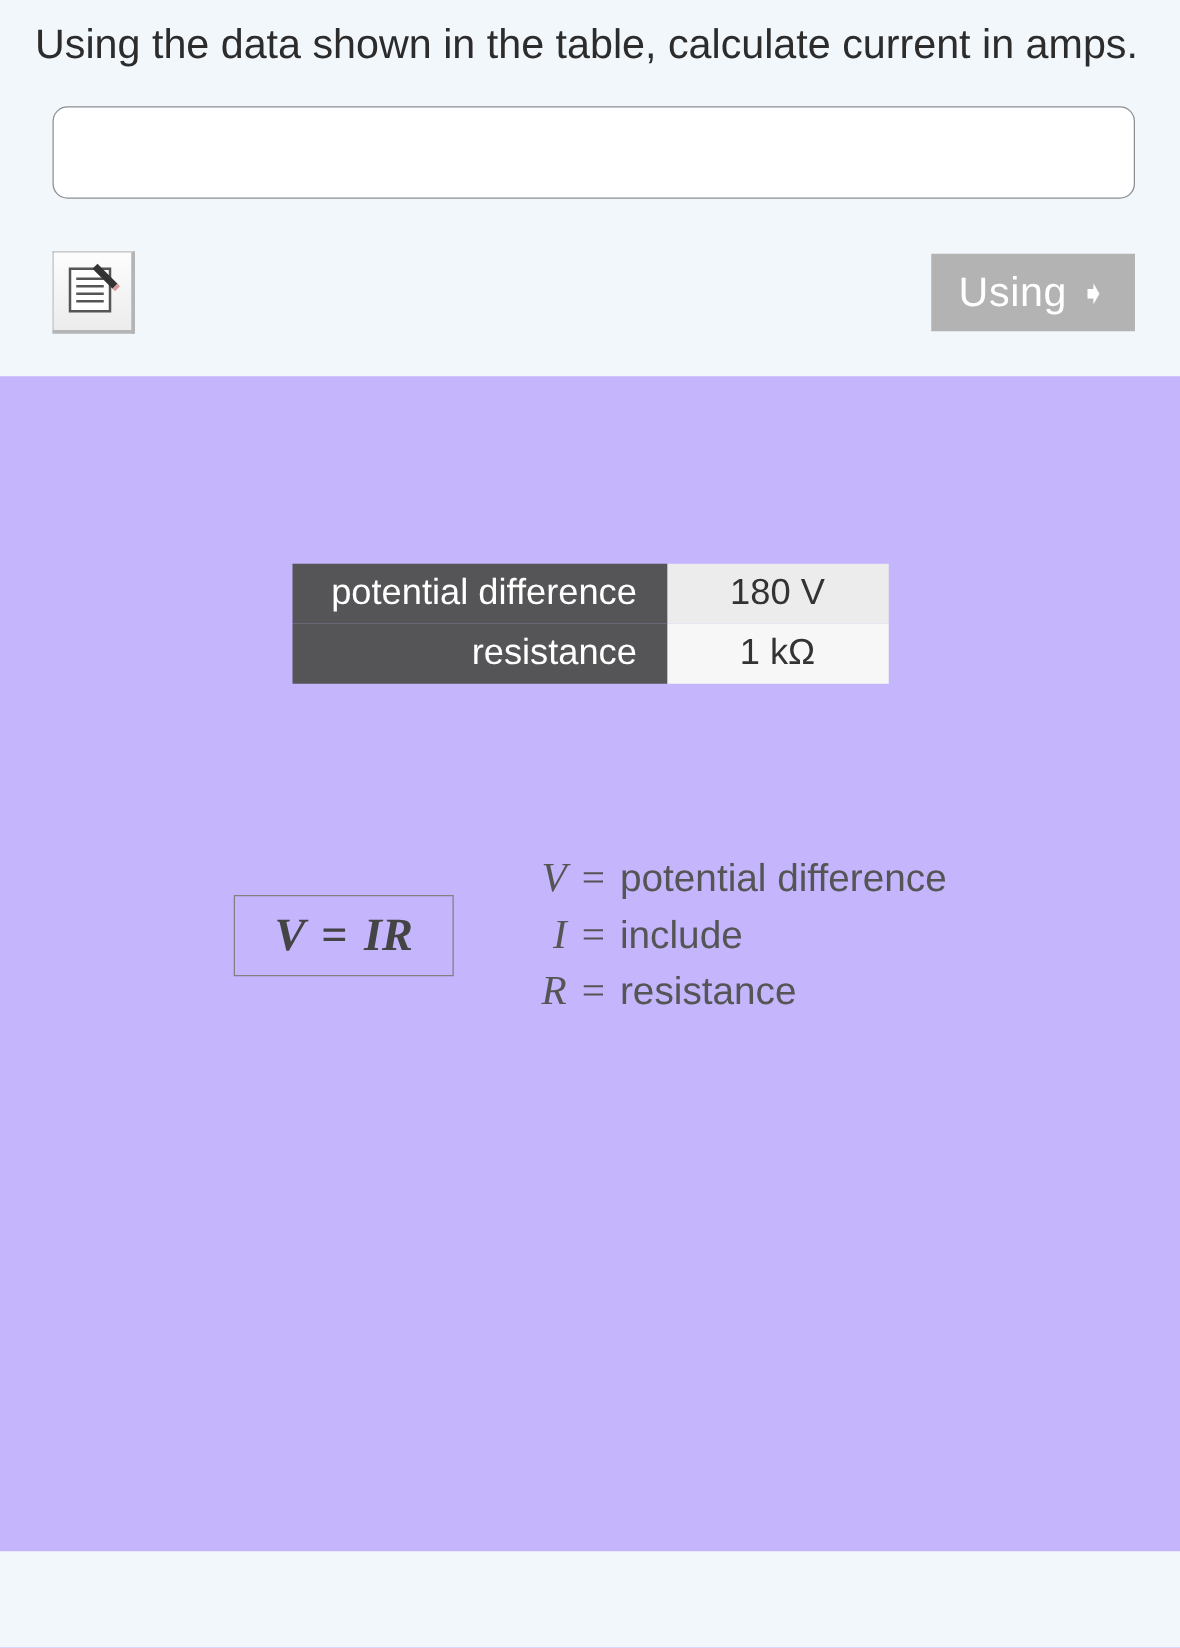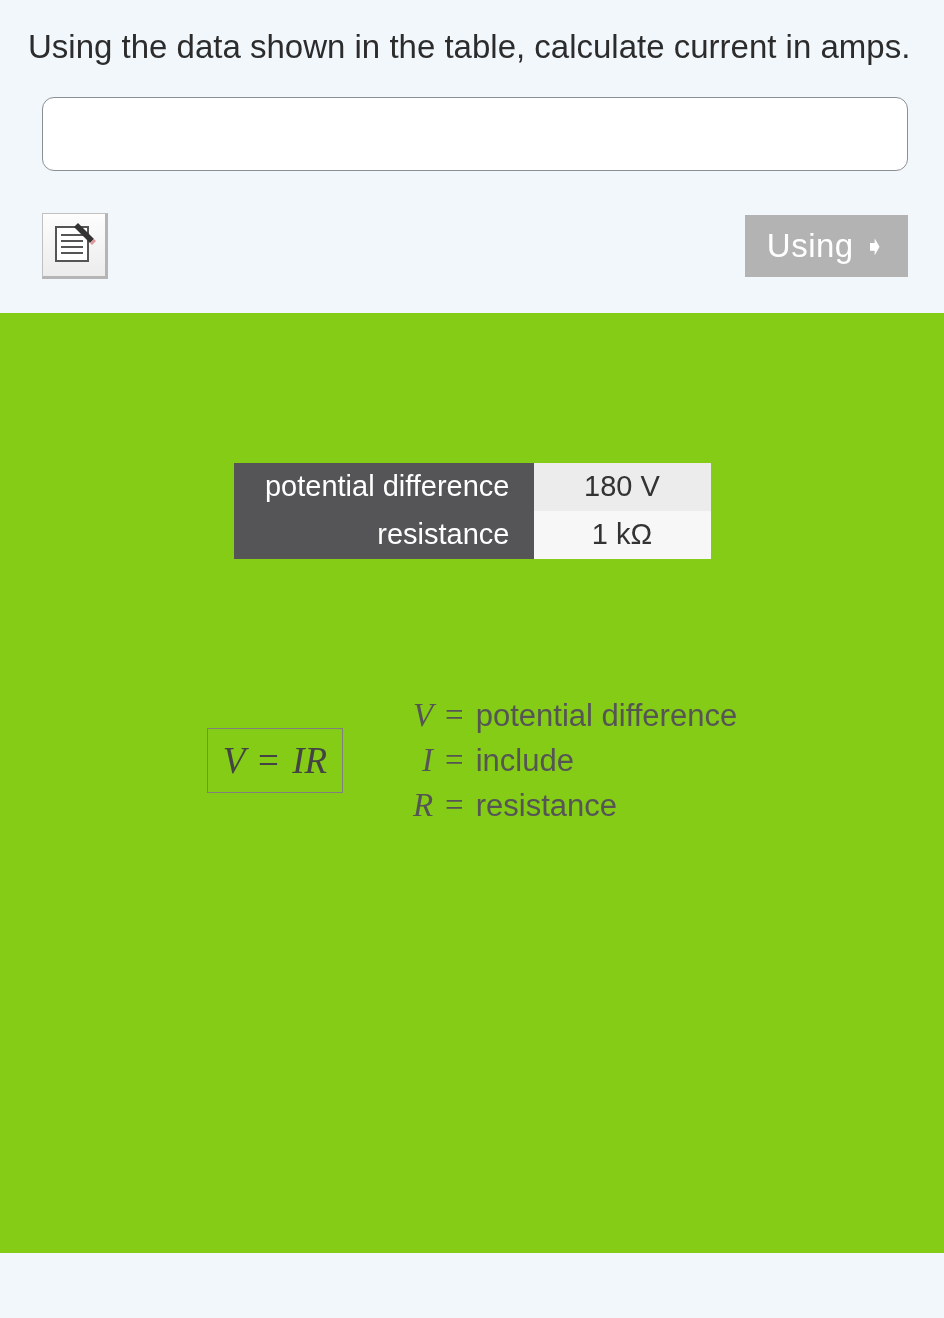--- a/index.html
+++ b/index.html
@@ -10,21 +10,20 @@
     height: 1318px;
     color: #2c2c2c;
   }
   .top-section {
     padding: 14px 22px 0 28px;
   }
   .question-line1 {
     font-size: 33px;
     color: #2c2c2c;
     line-height: 1.3;
-    margin-top: 12px;
   }
   .question-line2 {
     font-size: 33px;
     font-style: italic;
     color: #2c2c2c;
     line-height: 1.3;
     margin-top: 2px;
   }
   .input-wrap {
     margin: 28px 14px 0 14px;
@@ -68,21 +67,21 @@
     align-items: center;
     gap: 10px;
     cursor: pointer;
     letter-spacing: 0.5px;
   }
   .answer-btn .arrow {
     font-size: 26px;
     line-height: 1;
   }
   .content-panel {
-    background: #84cc16;
+    background: #c4b5fd;
     margin-top: 34px;
     width: 100%;
     height: 940px;
     padding-top: 150px;
   }
   .data-table {
     margin: 0 auto;
     border-collapse: collapse;
   }
   .data-table td {
@@ -108,25 +107,26 @@
   }
   .formula-section {
     margin-top: 130px;
     display: flex;
     align-items: center;
     justify-content: center;
     gap: 46px;
   }
   .formula-box {
     border: 1.5px solid #808080;
-    padding: 10px 15px;
+    padding: 10px 32px;
     font-family: "Times New Roman", Times, serif;
     font-size: 37px;
     font-style: italic;
     color: #444;
+    font-weight: bold;
   }
   .formula-box .eq { font-style: normal; margin: 0 4px;}
   .legend {
     font-family: "Times New Roman", Times, serif;
     font-size: 33px;
     color: #555;
   }
   .legend-row {
     display: flex;
     align-items: baseline;

